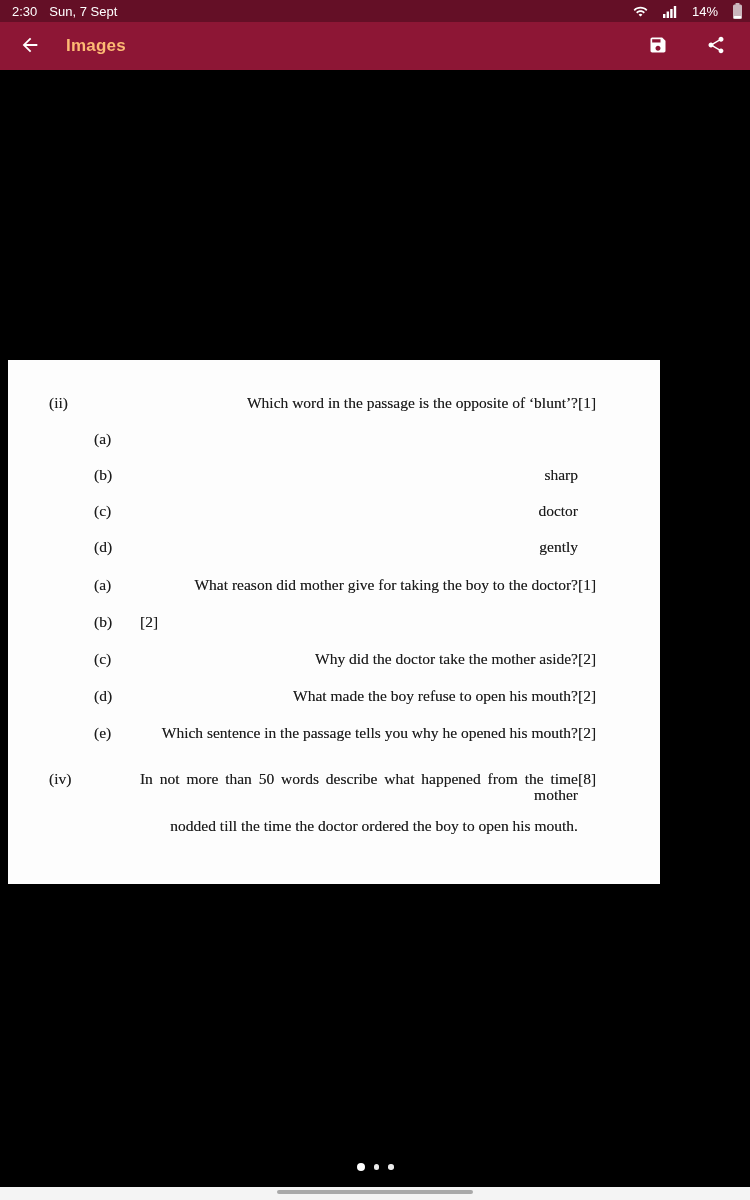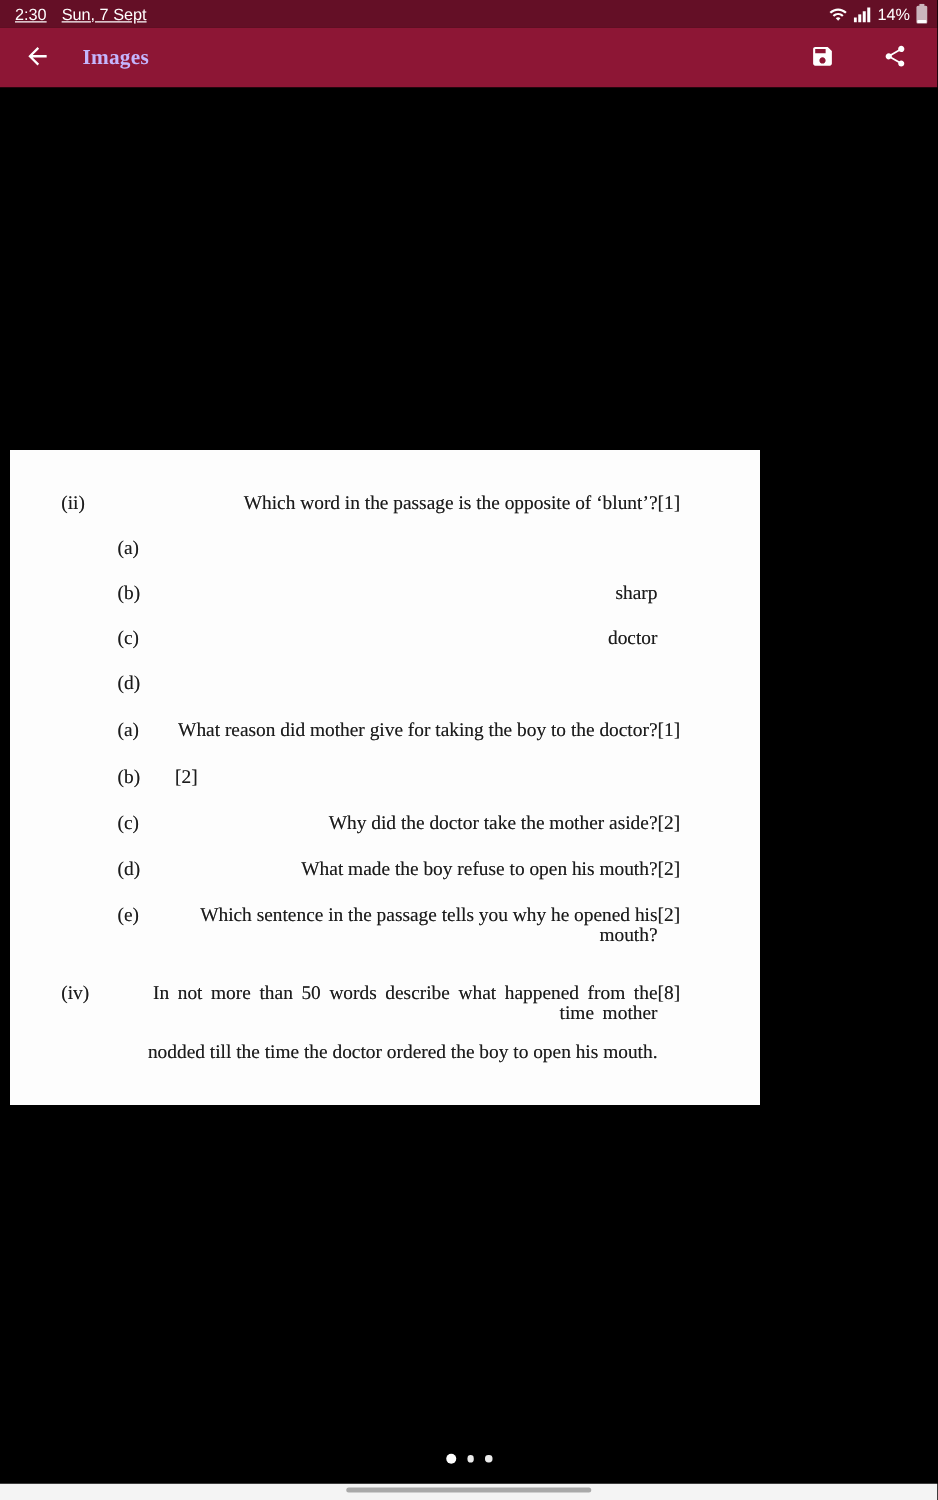--- a/index.html
+++ b/index.html
@@ -10,45 +10,45 @@
   }
   .screen{position:relative;width:750px;height:1200px;background:#000;}
 
   
   .status-bar{
     position:absolute;top:0;left:0;width:750px;height:22px;
     background:#640f26;color:#fff;font-size:13px;
     display:flex;align-items:center;justify-content:space-between;
     padding:0 8px;box-sizing:border-box;
   }
-  .status-left{display:flex;align-items:center;gap:12px;padding-left:4px;text-decoration:underline;}
-  .status-right{display:flex;align-items:center;gap:5px;}
+  .status-left{display:flex;align-items:center;gap:12px;padding-left:4px;}
+  .status-right{display:flex;align-items:center;gap:15px;}
   .status-right svg{display:block;}
   .batt-pct{font-size:13px;color:#fff;}
 
   
   .app-bar{
     position:absolute;top:22px;left:0;width:750px;height:48px;
     background:#8d1635;display:flex;align-items:center;
     padding:0 18px 0 14px;box-sizing:border-box;
   }
   .icon-btn{
     width:32px;height:32px;display:flex;align-items:center;justify-content:center;
     background:transparent;border:none;padding:0;cursor:pointer;
   }
   .app-title{
-    color:#c4b5fd;font-size:17px;font-weight:700;margin-left:20px;
-    letter-spacing:.2px;flex:1;font-family:Liberation Serif, serif;
+    color:#fdba74;font-size:17px;font-weight:700;margin-left:20px;
+    letter-spacing:.2px;flex:1;
   }
   .app-actions{display:flex;align-items:center;gap:26px;}
 
   
   .viewport{position:absolute;top:70px;left:0;width:750px;height:1117px;background:#000;}
   .paper{
-    position:absolute;left:8px;top:290px;width:600px;height:524px;
+    position:absolute;left:8px;top:290px;width:652px;height:524px;
     background:#fdfdfd;box-sizing:border-box;
     padding-top:35px;
     font-family:"Liberation Serif", serif;
     font-size:15.5px;line-height:16px;color:#1c1c1c;
     text-shadow:0 0 .4px rgba(0,0,0,.5);
   }
   .row{display:flex;align-items:flex-start;}
   .row .num{flex-shrink:0;}
   .row .txt{flex:1;text-align:right;}
   .row .marks{width:82px;flex-shrink:0;}
@@ -159,20 +159,21 @@
         <span class="txt">sharp</span>
         <span class="marks"></span>
       </div>
       <div class="row lvl2 mt20">
         <span class="num">(c)</span>
         <span class="txt">doctor</span>
         <span class="marks"></span>
       </div>
       <div class="row lvl2 mt20">
         <span class="num">(d)</span>
+        <span class="txt">gently</span>
         <span class="marks"></span>
       </div>
 
 
       <div class="row lvl2 mt22">
         <span class="num">(a)</span>
         <span class="txt">What reason did mother give for taking the boy to the doctor?</span>
         <span class="marks">[1]</span>
       </div>
       <div class="row lvl2 mt21">

